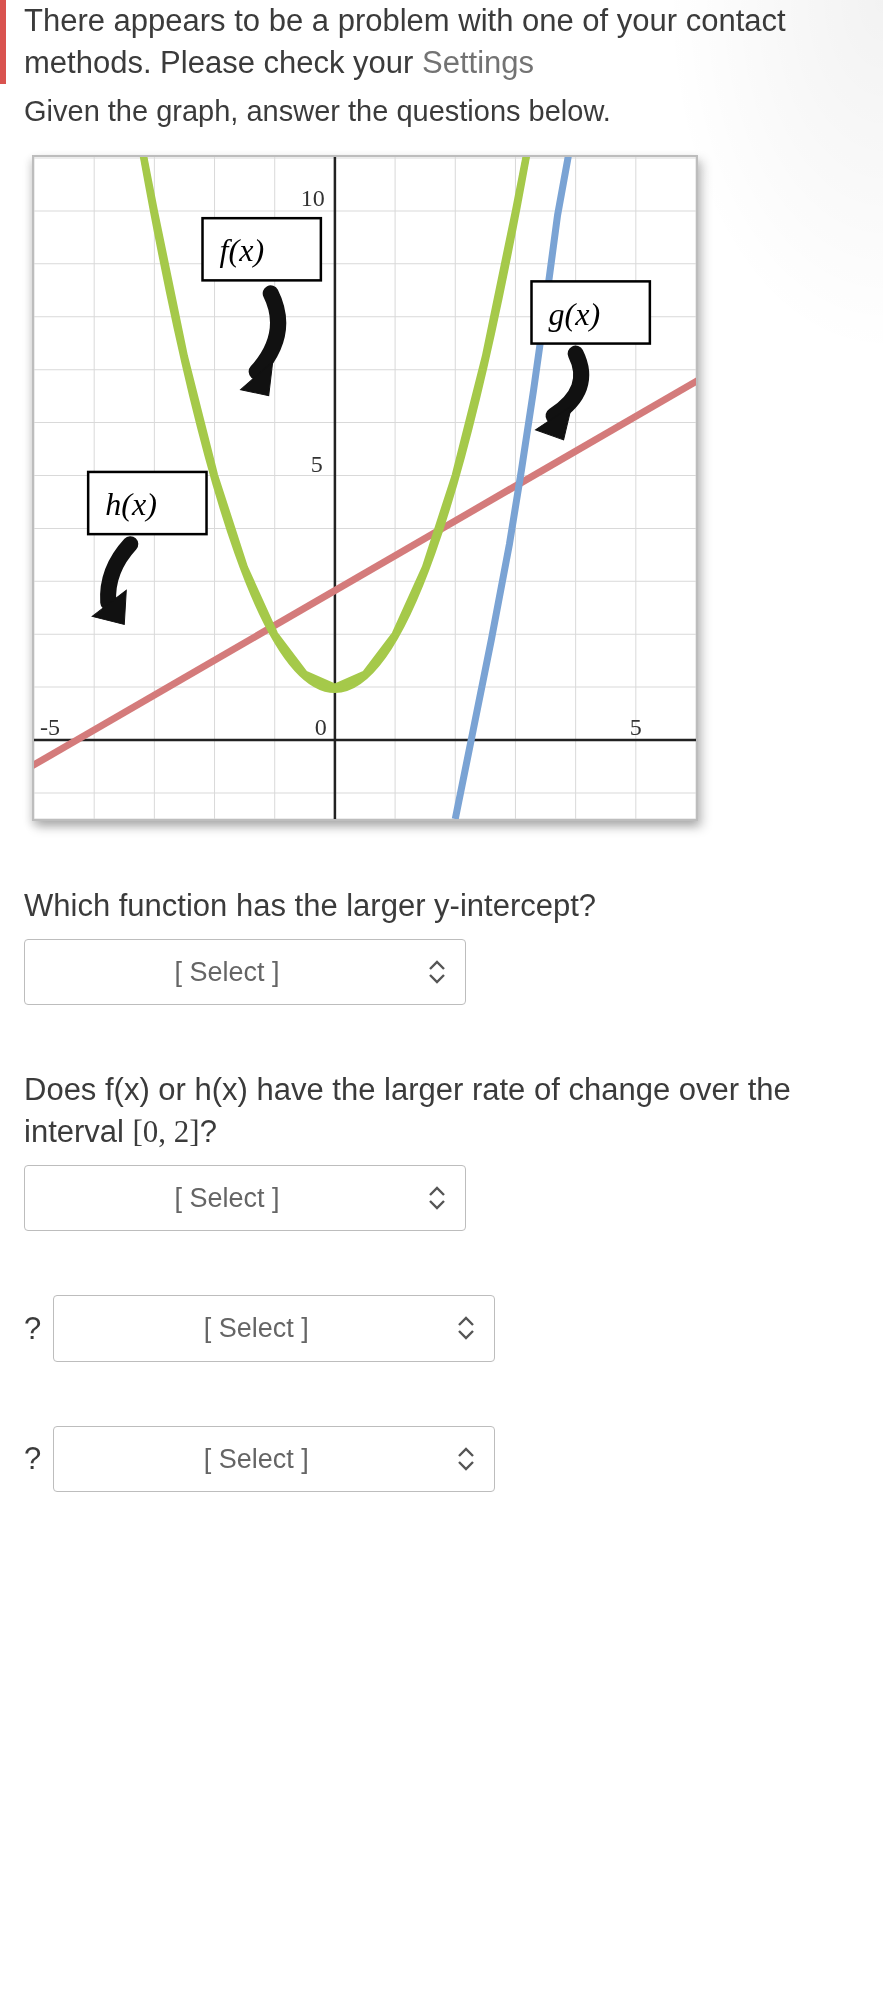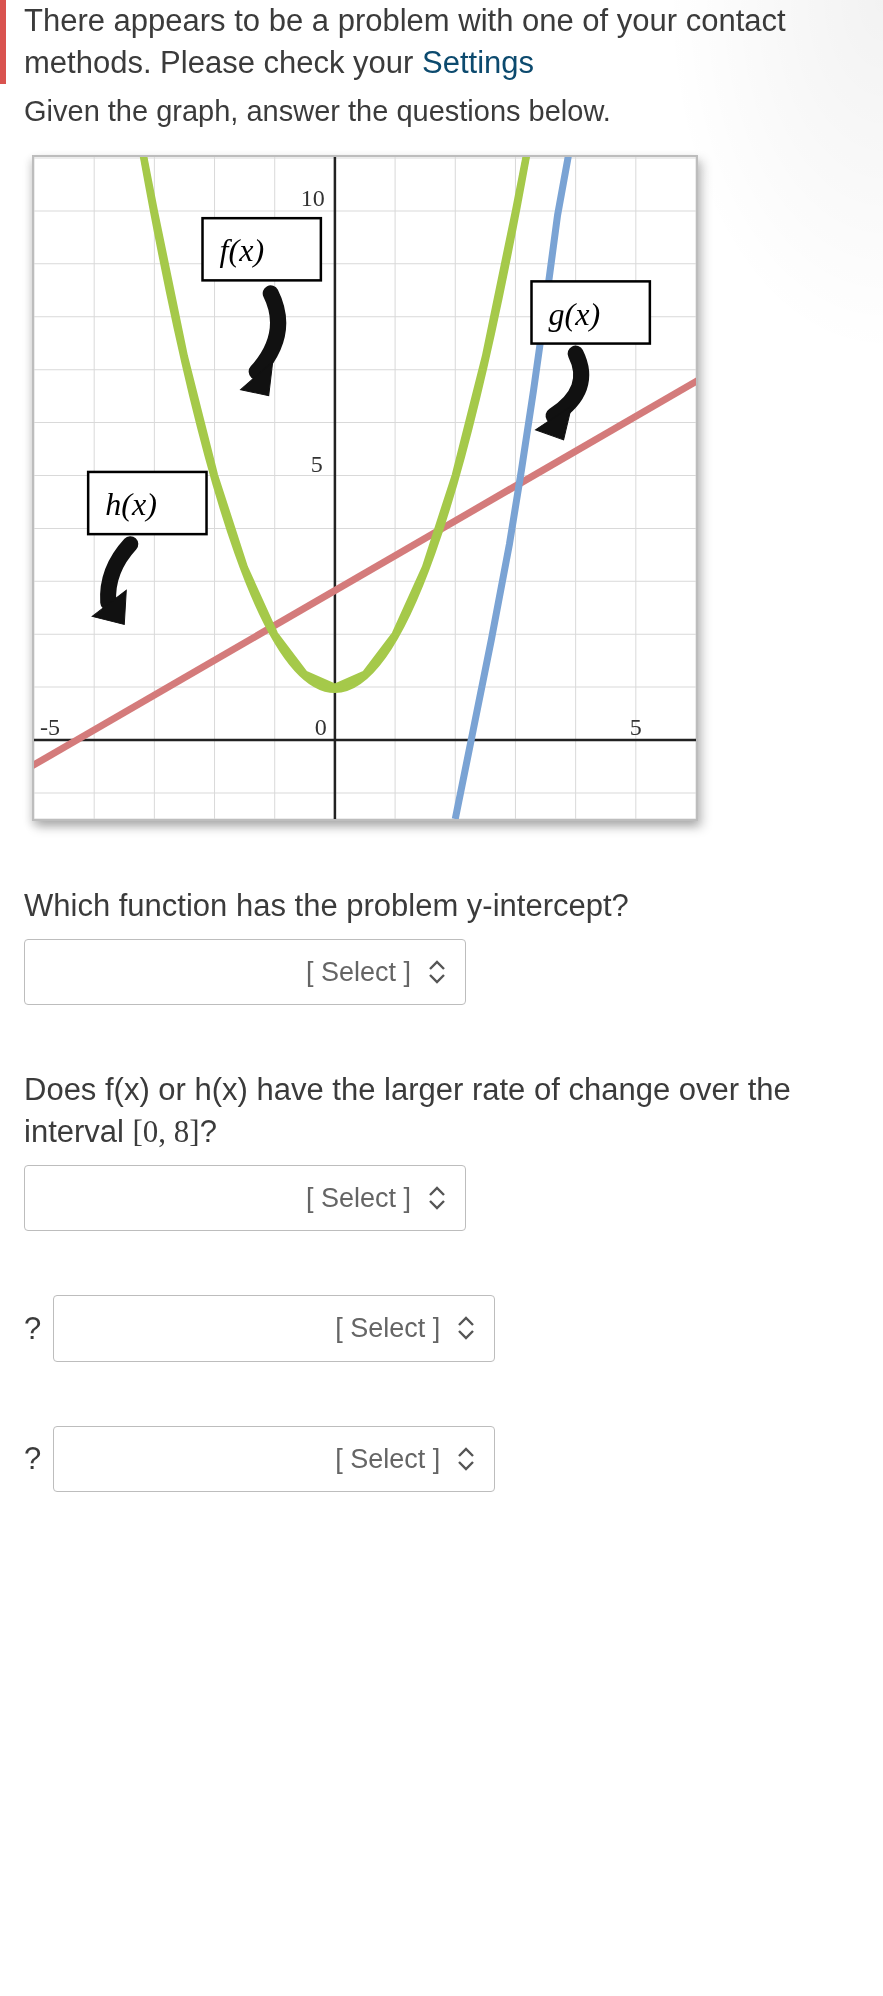--- a/index.html
+++ b/index.html
@@ -13,21 +13,21 @@
   line-height: 1.35;
   position: relative;
 }
 .alert {
   border-left: 6px solid #d9534f;
   padding-left: 18px;
   margin: 0 0 8px 0;
   color: #3b3b3b;
   font-size: 31px;
 }
-.alert a { color: #0c4a6e; text-decoration: none; }
+.alert a { color: #737373; text-decoration: none; }
 .content { padding: 0 24px 24px 24px; }
 .prompt { margin: 6px 0 24px 0; font-size: 29px; color: #3b3b3b; }
 .graph-wrap {
   width: 666px;
   height: 666px;
   margin: 10px 0 40px 8px;
   border: 2px solid #bdbdbd;
   box-shadow: 4px 6px 10px rgba(0,0,0,0.25), -2px 4px 8px rgba(0,0,0,0.12);
   position: relative;
   background: #fff;
@@ -41,21 +41,21 @@
   border: 1px solid #bdbdbd;
   border-radius: 4px;
   padding: 14px 54px 14px 18px;
   font-size: 27px;
   color: #656565;
   width: 442px;
   background: #fff;
   position: relative;
   display: flex;
   align-items: center;
-  justify-content: flex-end;
+  justify-content: center;
   cursor: pointer;
 }
 .select .chev {
   position: absolute;
   right: 18px;
   top: 50%;
   transform: translateY(-50%);
   width: 20px; height: 28px;
 }
 .math-var { font-family: "Times New Roman", Georgia, serif; font-style: italic; }
@@ -168,33 +168,33 @@
           <polygon points="500,272 536,248 528,282"></polygon>
 
           <path d="M 96 386 q -24 26 -22 58" fill="none" stroke-width="16" stroke-linecap="round"></path>
           <polygon points="58,458 92,432 90,466"></polygon>
         </g>
       </g>
     </svg>
   </div>
 
   <div class="q-block">
-    <div class="q-text">Which function has the problem y-intercept?</div>
+    <div class="q-text">Which function has the larger y-intercept?</div>
     <div class="select">
       <span>[ Select ]</span>
       <svg class="chev" viewBox="0 0 20 28">
         <polyline points="3,11 10,4 17,11" fill="none" stroke="#555" stroke-width="2.4"></polyline>
         <polyline points="3,17 10,24 17,17" fill="none" stroke="#555" stroke-width="2.4"></polyline>
       </svg>
     </div>
   </div>
 
   <div class="q-block">
     <div class="q-text">
-      <span>Does f(x) or h(x) have the larger rate of change over the interval </span><span class="math" style="font-weight:400">[0, 8]</span><span>?</span>
+      <span>Does f(x) or h(x) have the larger rate of change over the interval </span><span class="math" style="font-weight:400">[0, 2]</span><span>?</span>
     </div>
     <div class="select">
       <span>[ Select ]</span>
       <svg class="chev" viewBox="0 0 20 28">
         <polyline points="3,11 10,4 17,11" fill="none" stroke="#555" stroke-width="2.4"></polyline>
         <polyline points="3,17 10,24 17,17" fill="none" stroke="#555" stroke-width="2.4"></polyline>
       </svg>
     </div>
   </div>
 

